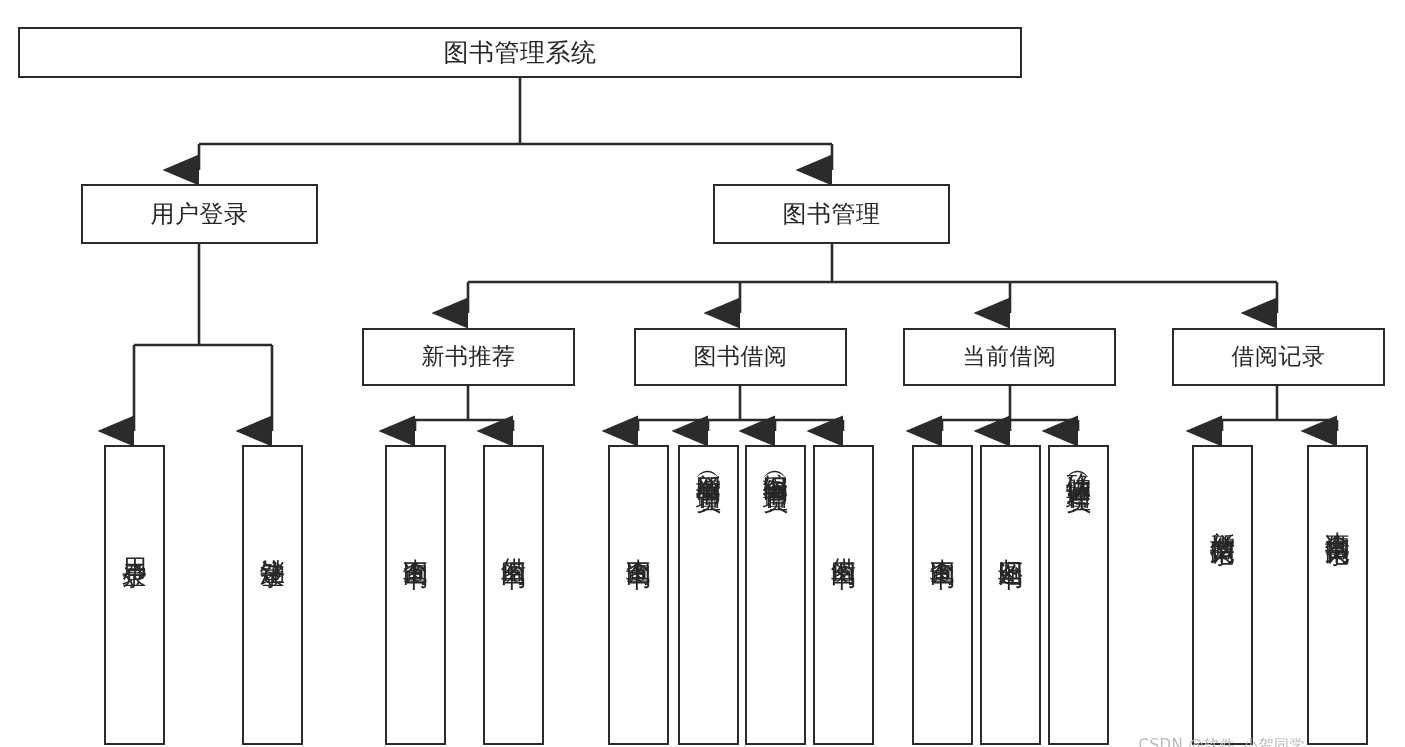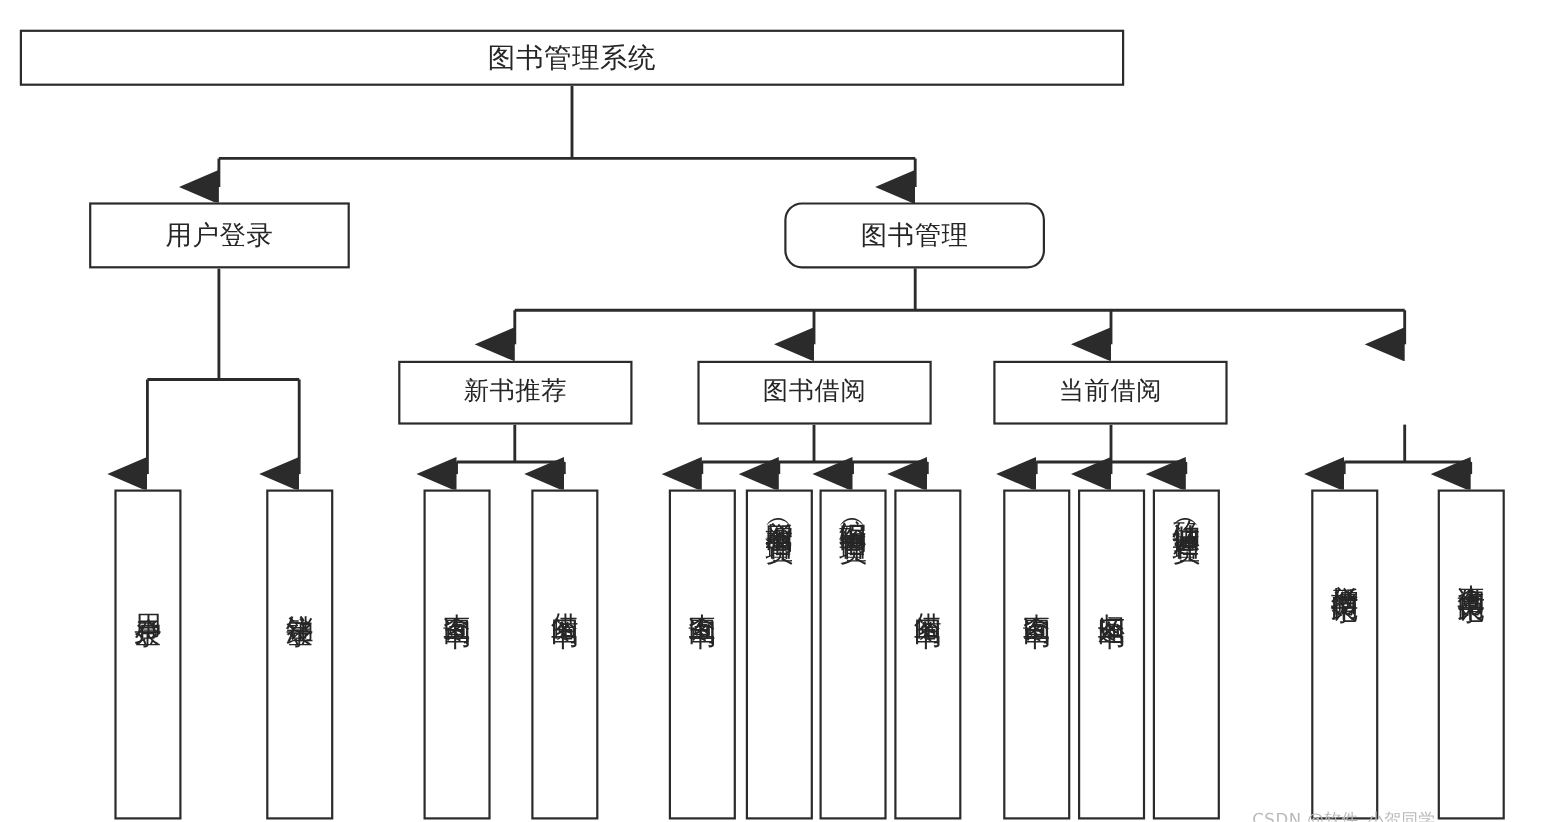--- a/index.html
+++ b/index.html
@@ -134,33 +134,36 @@
     </g>
   </svg>
 
   <div class="node-box lvl0" style="left:18px; top:15px; width:1004px; height:51px;">
     <span class="node-label">图书管理系统</span>
   </div>
 
   <div class="node-box lvl1" style="left:81px; top:172px; width:237px; height:60px;">
     <span class="node-label">用户登录</span>
   </div>
-  <div class="node-box lvl1" style="left:713px; top:172px; width:237px; height:60px;border-radius:16px;">
+  <div class="node-box lvl1" style="left:713px; top:172px; width:237px; height:60px;">
     <span class="node-label">图书管理</span>
   </div>
 
   <div class="node-box lvl2" style="left:362px; top:316px; width:213px; height:58px;text-align:right;">
     <span class="node-label">新书推荐</span>
   </div>
   <div class="node-box lvl2" style="left:903px; top:316px; width:213px; height:58px;">
     <span class="node-label">当前借阅</span>
   </div>
   <div class="node-box lvl2" style="left:634px; top:316px; width:213px; height:58px;">
     <span class="node-label">图书借阅</span>
   </div>
+  <div class="node-box lvl2" style="left:1172px; top:316px; width:213px; height:58px;">
+    <span class="node-label">借阅记录</span>
+  </div>
 
   <div class="node-box leaf center2" style="left:104px; top:433px; width:61px; height:300px;">
     <span class="node-label">用户登录</span>
   </div>
   <div class="node-box leaf center2" style="left:242px; top:433px; width:61px; height:300px;">
     <span class="node-label">注销登录</span>
   </div>
 
   <div class="node-box leaf center2" style="left:385px; top:433px; width:61px; height:300px;">
     <span class="node-label">查询图书</span>

